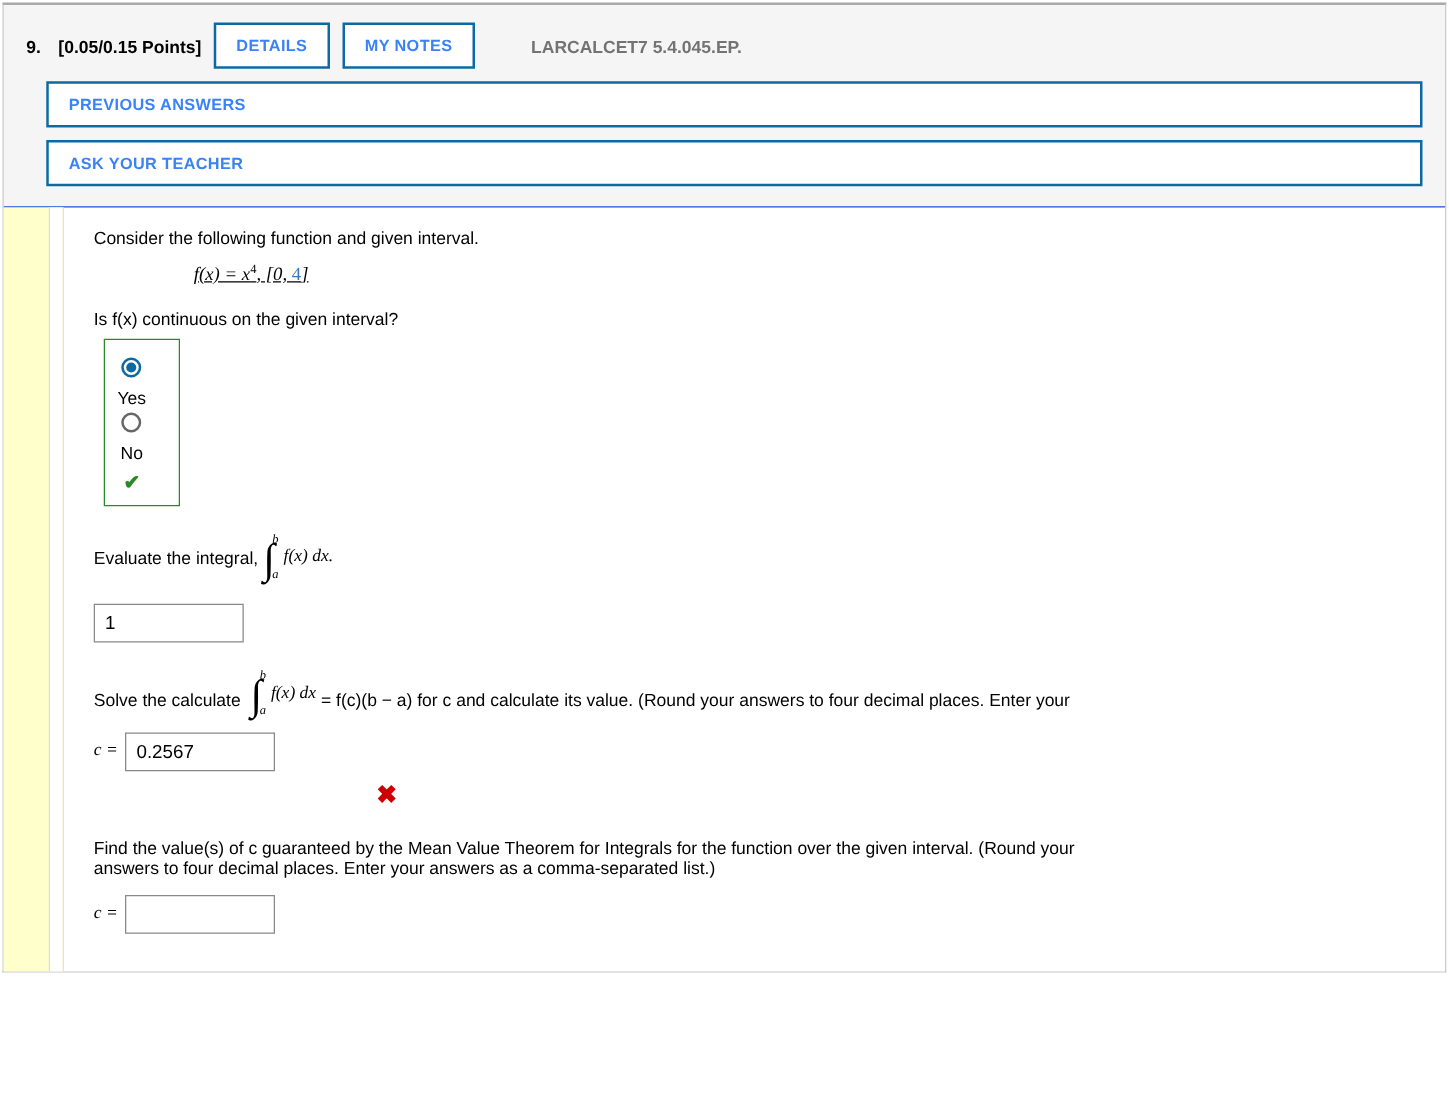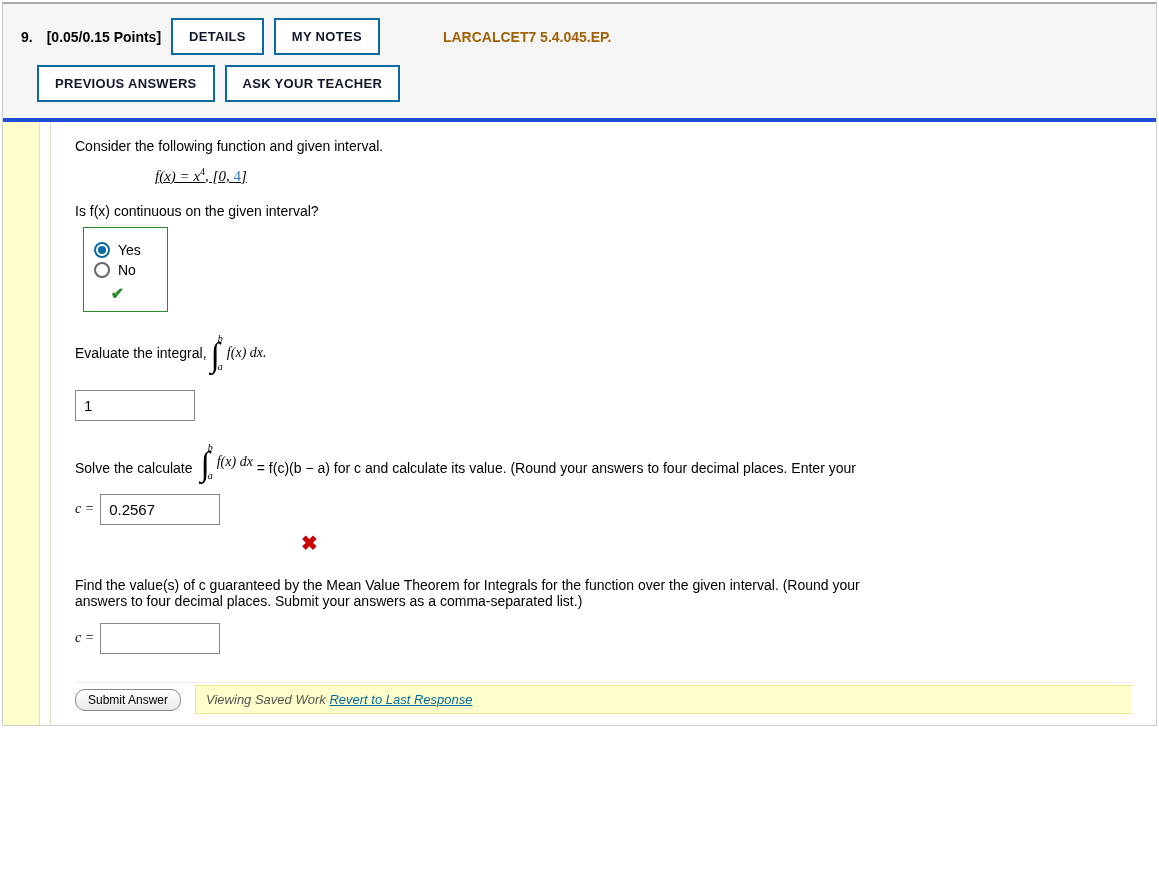--- a/index.html
+++ b/index.html
@@ -24,32 +24,32 @@
     align-items: center;
     gap: 10px;
   }
   .qnum { font-weight: bold; margin-right: 4px; }
   .qpoints { font-weight: bold; }
   .hdr-btn {
     display: inline-block;
     padding: 9px 16px;
     border: 2px solid #0a6aa1;
     background: #fff;
-    color: #0f172a;
+    color: #3b82f6;
     font-weight: 600;
     font-size: 13px;
     letter-spacing: .3px;
     cursor: pointer;
   }
   .hdr-btn + .hdr-btn { margin-left: 0; }
-  .reference { font-weight: bold; color: #a16207; margin-left: 22px; padding-left: 31px; }
-  .second-row { display:flex; gap:10px; padding:0 18px 16px 34px; }
+  .reference { font-weight: bold; color: #737373; margin-left: 4px; padding-left: 31px; }
+  .second-row { display:flex; gap:10px; padding:0 18px 16px 34px;flex-direction:column; }
   .question-body-wrap {
     display:flex;
-    border-top: 4px solid #1d4ed8;
+    border-top: 1px solid #1d4ed8;
     background: #fff;
   }
   .left-stripe {
     width: 48px;
     background: #ffffcc;
     border-right: 1px solid #e0e0c0;
     flex-shrink:0;
     position: relative;
   }
   .left-stripe::after{
@@ -75,21 +75,21 @@
   .fx-display .num4 { color: #3678bf; font-style:normal;}
   .sup { font-size: 10px; vertical-align: super; font-style:normal;}
   .sub-q { margin-bottom: 22px; }
   .radio-box {
     display: inline-block;
     border: 1px solid #2a8a2a;
     padding: 10px 26px 8px 10px;
     margin-top: 8px;
     margin-left: 8px;
   }
-  .radio-row { display:flex; align-items:center; gap:8px; margin:4px 0; }
+  .radio-row { display:flex; align-items:center; gap:8px; margin:4px 0;flex-direction:column; }
   .radio-outer {
     width:16px; height:16px; border-radius:50%;
     border:2px solid #666; display:flex; align-items:center; justify-content:center;
     cursor:pointer;
   }
   .radio-outer.selected { border-color:#0a6aa1; }
   .radio-inner { width:8px; height:8px; border-radius:50%; background:#0a6aa1; }
   .check-mark {
     color:#2a8a2a; font-weight:bold; text-align:center; margin-top:6px; font-size:16px;
   }
@@ -206,30 +206,23 @@
         </div>
         <div class="part-row" style="align-items:center; margin-top:10px;">
           <span class="c-equals">c = </span>
           <input class="input-box" value="0.2567" style="">
         </div>
         <span class="x-mark" style="margin-left:226px;">✖</span>
       </div>
 
       <div class="sub-q">
         <div>Find the value(s) of c guaranteed by the Mean Value Theorem for Integrals for the function over the given interval. (Round your</div>
-        <div>answers to four decimal places. Submit your answers as a comma-separated list.)</div>
+        <div>answers to four decimal places. Enter your answers as a comma-separated list.)</div>
         <div class="part-row" style="align-items:center; margin-top:14px;">
           <span class="c-equals">c = </span>
           <input class="input-box" value="" style="">
         </div>
       </div>
 
-      <div class="footer-bar">
-        <button class="submit-btn">Submit Answer</button>
-        <div class="saved-work-bar">
-          <span>Viewing Saved Work </span>
-          <span class="revert-link">Revert to Last Response</span>
-        </div>
-      </div>
 
     </div>
   </div>
 </div>
 
 </body></html>

